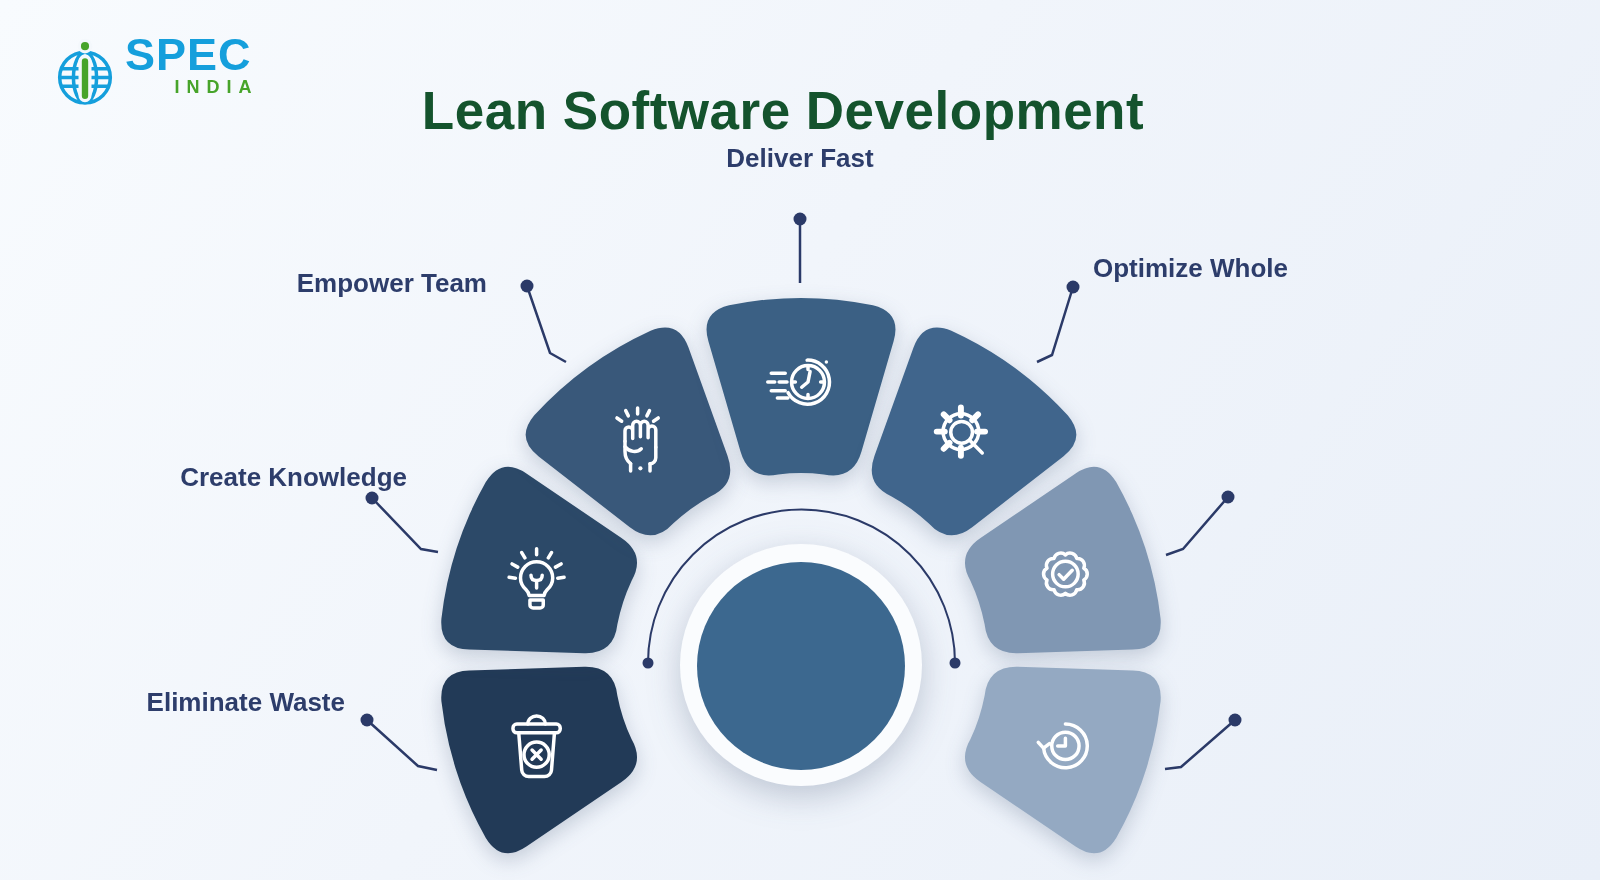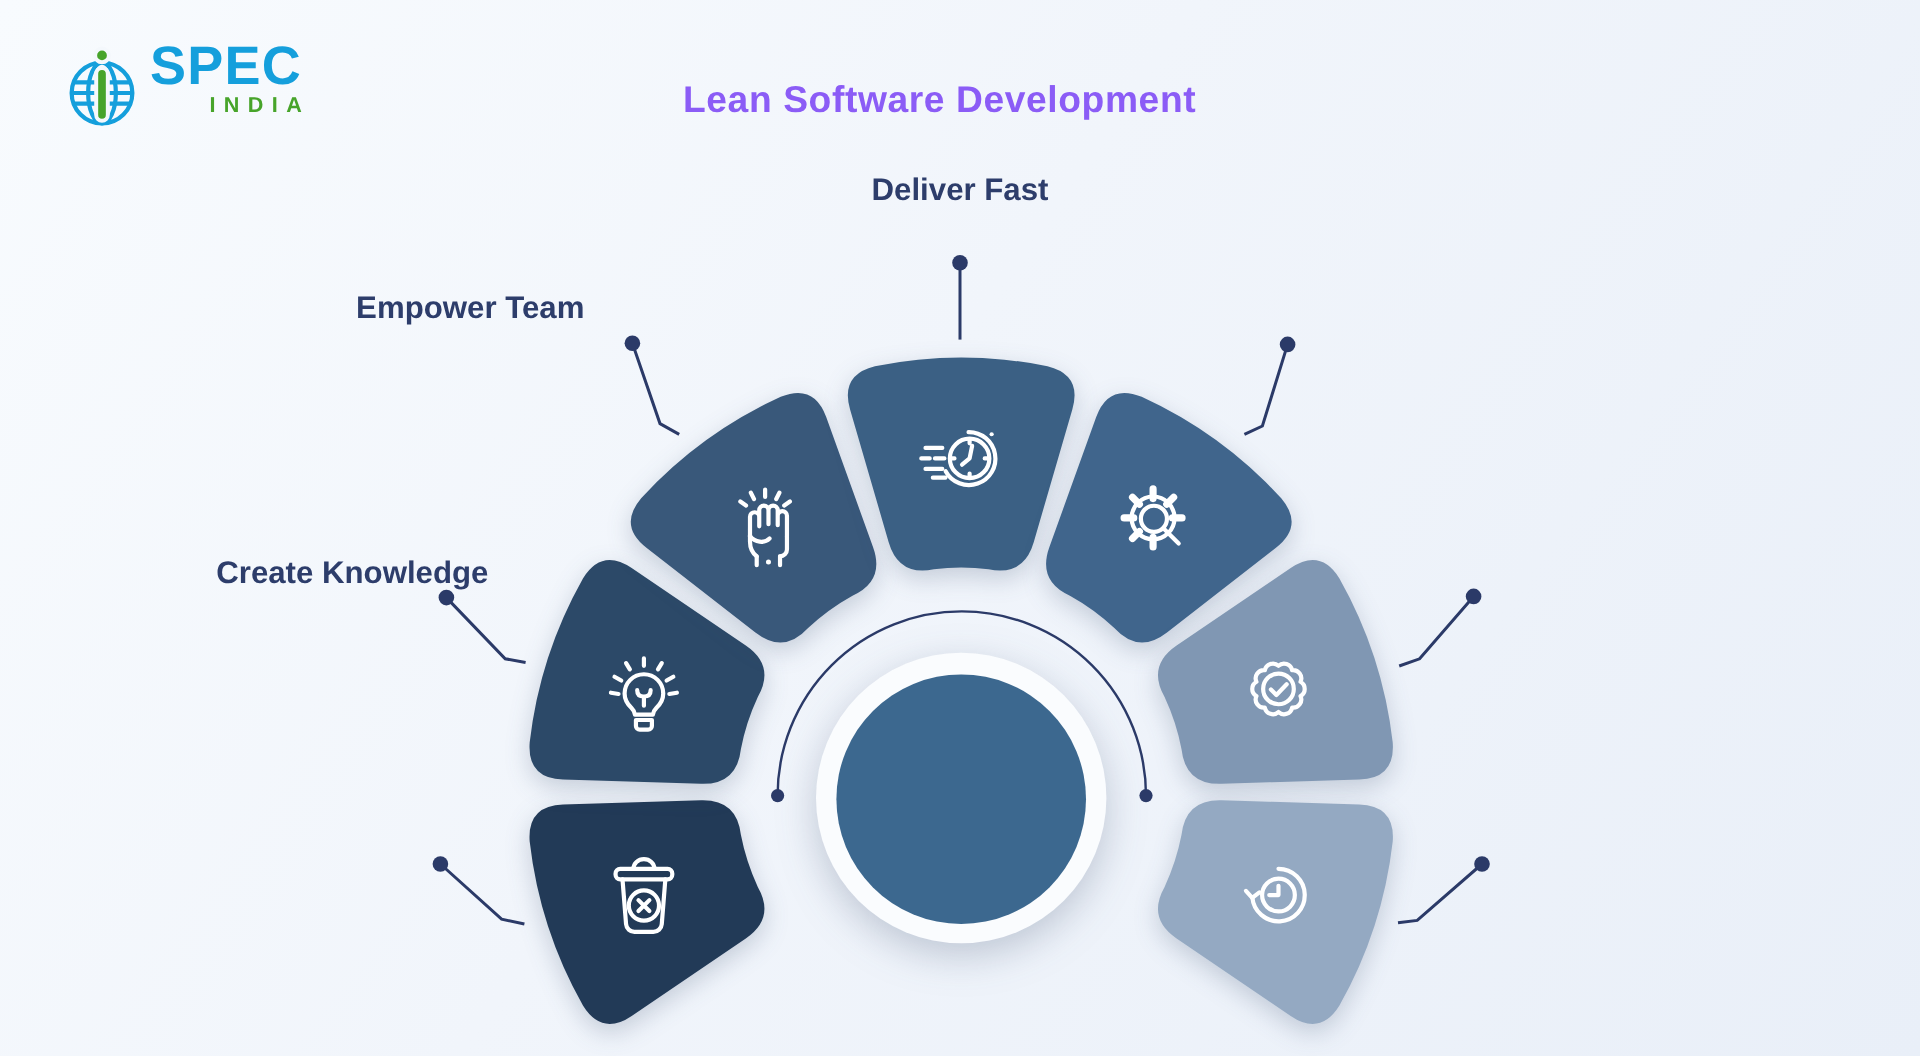--- a/index.html
+++ b/index.html
@@ -6,35 +6,35 @@
   body{
     width:1600px;height:880px;overflow:hidden;
     font-family:"Liberation Sans","DejaVu Sans",sans-serif;
     background:linear-gradient(125deg,#f8fbfe 0%,#f1f5fb 45%,#e9eff8 100%);
   }
   .canvas{position:relative;width:1600px;height:880px;}
   svg.diagram{position:absolute;left:0;top:0;}
 
   .title{
     position:absolute;top:44px;left:783px;transform:translateX(-50%);
-    font-size:31px;font-weight:700;color:#8b5cf6;white-space:nowrap;letter-spacing:.5px;
+    font-size:53px;font-weight:700;color:#14532d;white-space:nowrap;letter-spacing:.5px;
   }
 
   .logo{position:absolute;top:34px;left:52px;display:flex;align-items:flex-start;gap:7px;}
   .logo-text{display:flex;flex-direction:column;align-items:flex-end;}
   .logo-brand{font-size:45px;line-height:42px;font-weight:700;color:#159fdc;letter-spacing:1px;}
   .logo-country{font-size:18px;font-weight:700;color:#47a42a;letter-spacing:7px;margin-right:-7px;margin-top:1px;}
 
   .seg-label{
     position:absolute;font-weight:700;font-size:26px;line-height:36px;
     color:#2d3d6b;white-space:nowrap;
   }
   .lbl-0{right:1255px;top:684px;}
   .lbl-1{right:1193px;top:459px;}
-  .lbl-2{right:1113px;top:238px;}
+  .lbl-2{right:1113px;top:265px;}
   .lbl-3{left:800px;top:140px;transform:translateX(-50%);}
   .lbl-4{left:1093px;top:250px;}
   .lbl-5{left:1255px;top:459px;}
   .lbl-6{left:1260px;top:684px;}
 
   .wedge{filter:drop-shadow(0 7px 10px rgba(42,64,98,.22));}
   .halo{filter:drop-shadow(0 10px 16px rgba(42,64,98,.25));}
 </style>
 </head>
 <body>
@@ -162,16 +162,18 @@
           <path d="M24 11.5a12.5 12.5 0 1 1-12.45 13.6"></path>
           <path d="M8.5 22l3 3.3 3.4-2.6"></path>
         </g>
       </svg>
       <g>
         <path d="M1235 720 L 1181 767 L 1165 769" stroke="#2b3a68" stroke-width="2.5" fill="none"></path>
         <circle cx="1235" cy="720" r="6.5" fill="#2b3a68"></circle>
       </g>
     </svg>
 
+  <div class="seg-label lbl-0">Eliminate Waste</div>
   <div class="seg-label lbl-1">Create Knowledge</div>
   <div class="seg-label lbl-2">Empower Team</div>
   <div class="seg-label lbl-3">Deliver Fast</div>
+  <div class="seg-label lbl-4">Optimize Whole</div>
 </div>
 
 </body></html>

